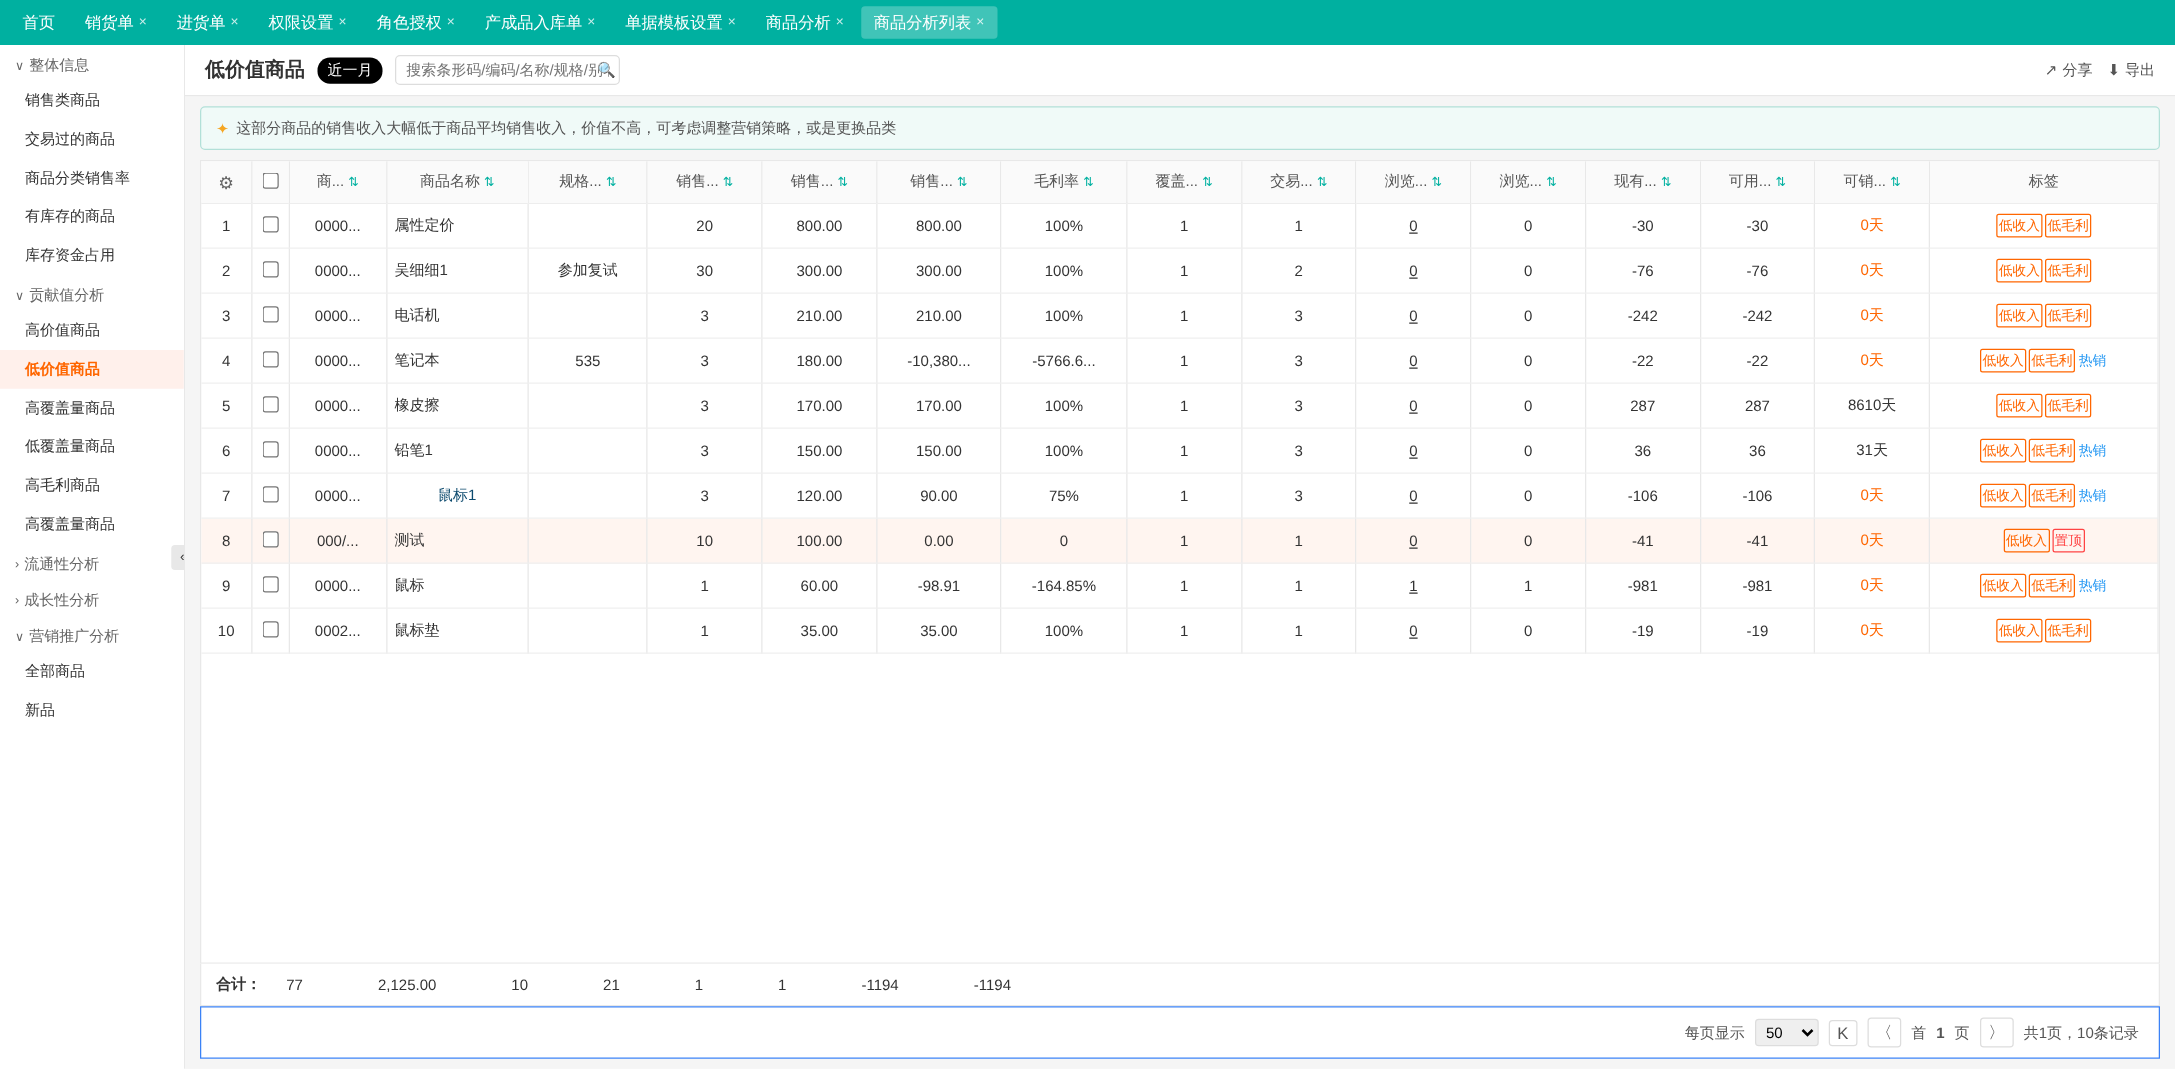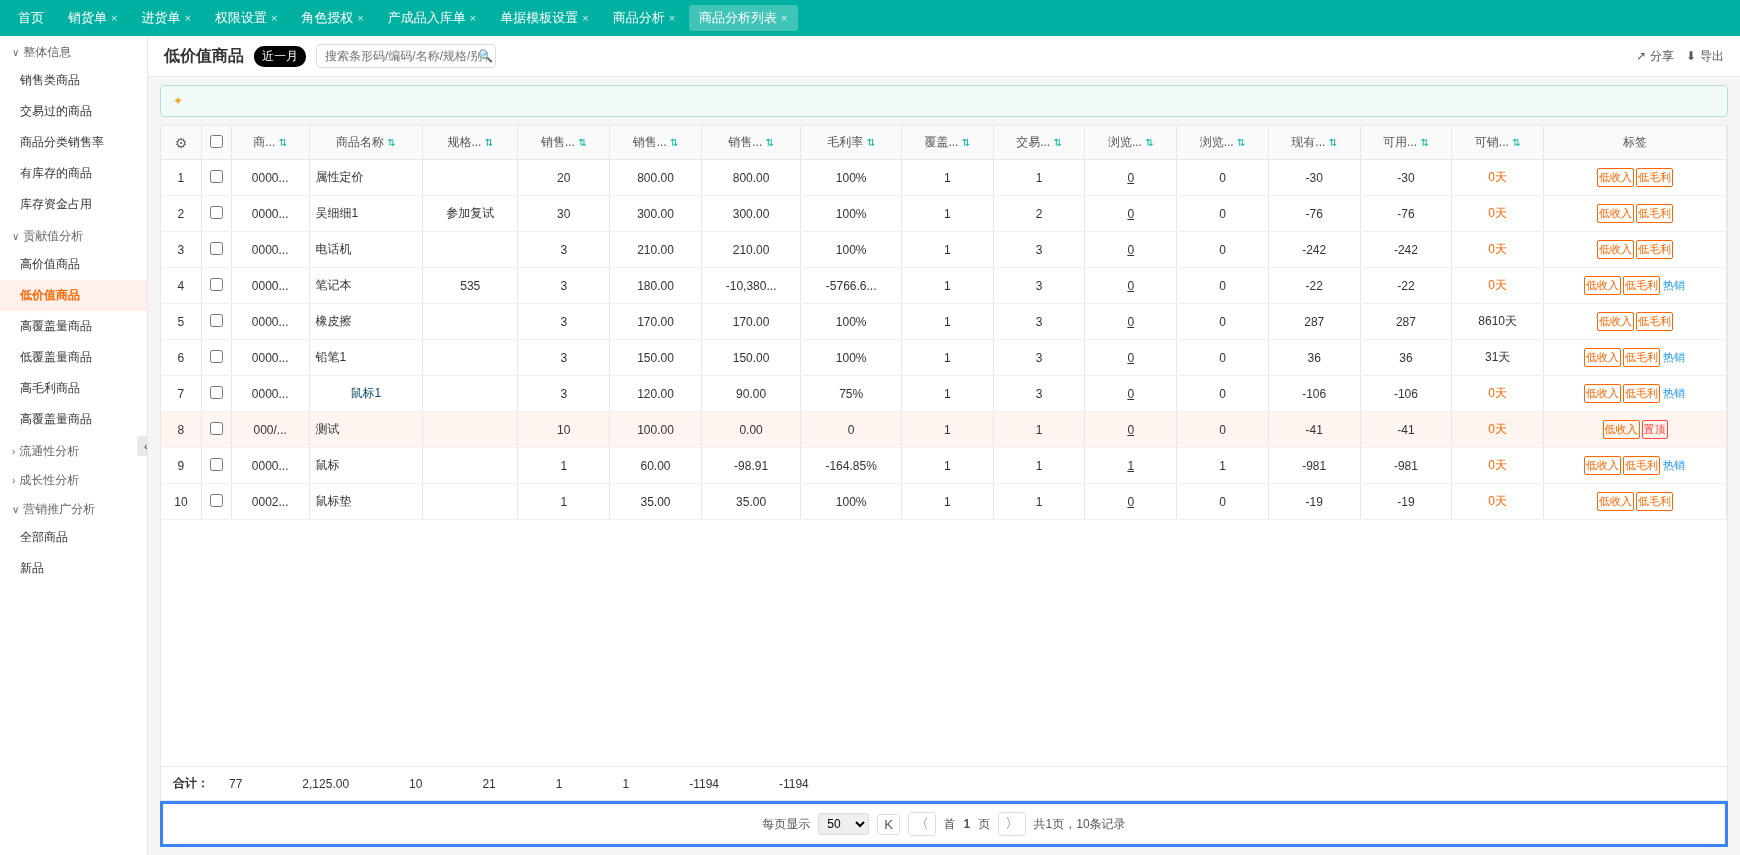--- a/index.html
+++ b/index.html
@@ -202,26 +202,26 @@
     .total-label { color: #333; font-weight: bold; margin-right: 20px; }
     .total-values { display: flex; gap: 60px; align-items: center; color: #333; font-size: 12px; }
 
     
     .pagination-bar {
       background: #fff;
       border-top: 1px solid #e8e8e8;
       padding: 8px 16px;
       display: flex;
       align-items: center;
-      justify-content: center;
+      justify-content: flex-end;
       gap: 8px;
       font-size: 12px;
       color: #555;
       margin: 0 12px 8px;
-      border: 3px solid #3b82f6;
+      border: 1px solid #3b82f6;
     }
     .page-size-select {
       border: 1px solid #ddd;
       border-radius: 3px;
       padding: 2px 4px;
       font-size: 12px;
     }
     .page-btn {
       cursor: pointer;
       color: #555;
@@ -348,20 +348,21 @@
         </div>
         <div class="action-btn">
           <span>⬇</span>
           <span>导出</span>
         </div>
       </div>
     </div>
 
     <div class="info-banner">
       <span class="info-icon">✦</span>
+      <span>这部分商品的销售收入大幅低于商品平均销售收入，价值不高，可考虑调整营销策略，或是更换品类</span>
     </div>
 
     <div class="table-container">
       <table>
         <thead>
           <tr>
             <th><span class="gear-icon">⚙</span></th>
             <th><input type="checkbox" style=""></th>
             <th>商... <span class="sort-icon">⇅</span></th>
             <th>商品名称 <span class="sort-icon">⇅</span></th>

